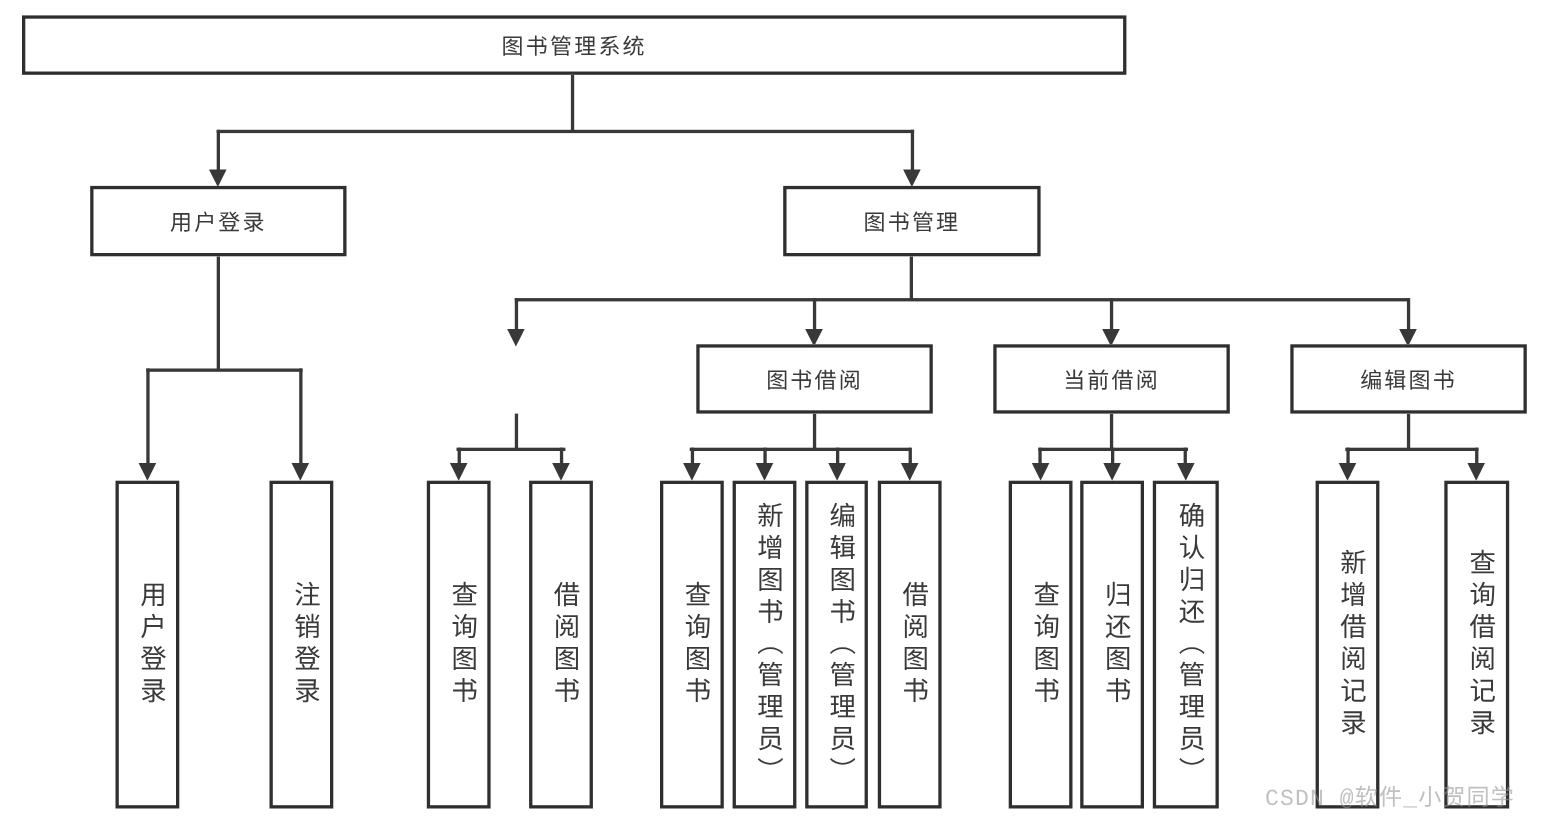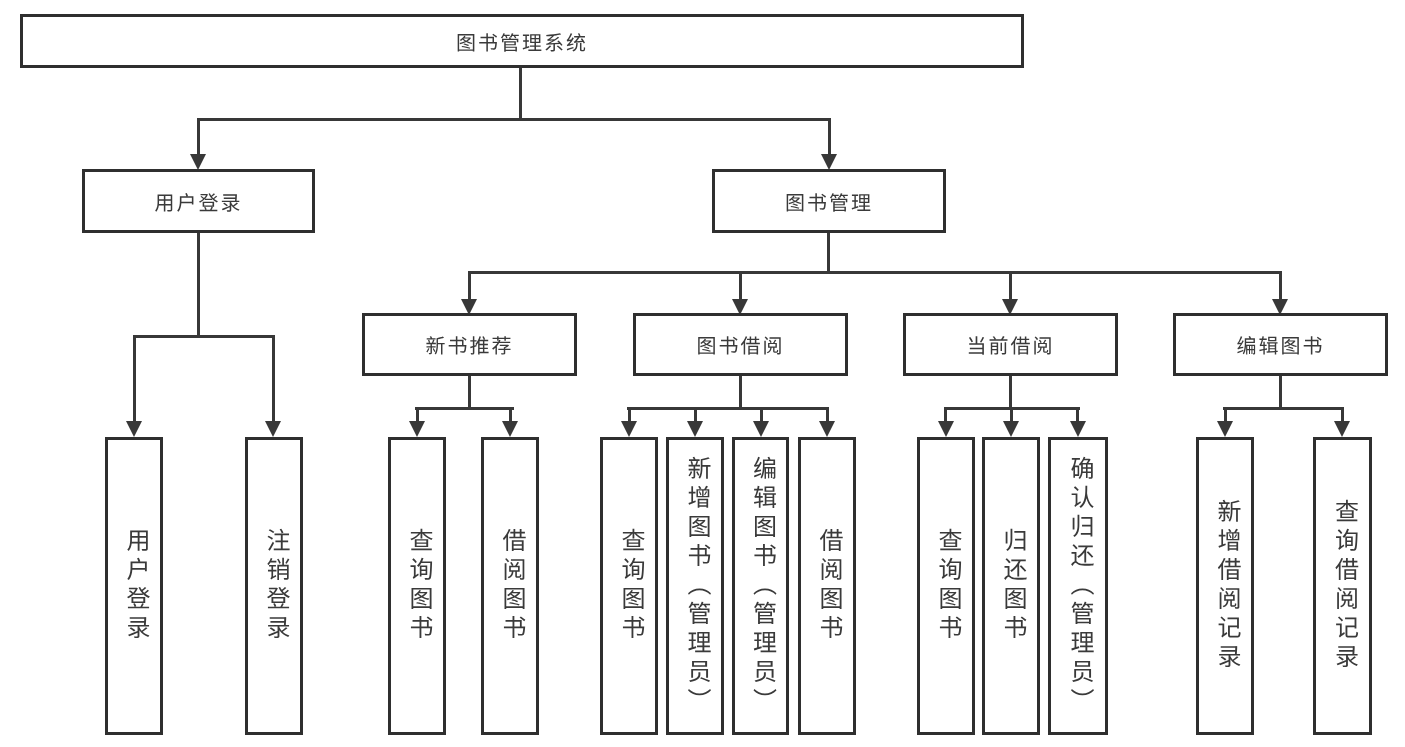--- a/index.html
+++ b/index.html
@@ -89,23 +89,20 @@
   <div class="hl" style="left:468px;top:271px;width:813px;"></div>
   <div class="vl" style="left:468px;top:271px;height:30px;"></div>
   <div class="arrow" style="left:461px;top:299px;"></div>
   <div class="vl" style="left:739px;top:271px;height:30px;"></div>
   <div class="arrow" style="left:732px;top:299px;"></div>
   <div class="vl" style="left:1009px;top:271px;height:30px;"></div>
   <div class="arrow" style="left:1002px;top:299px;"></div>
   <div class="vl" style="left:1279px;top:271px;height:30px;"></div>
   <div class="arrow" style="left:1272px;top:299px;"></div>
 
-  <div class="box" style="left:362px;top:313px;width:215px;height:63px;">
-    <span>新书推荐</span>
-  </div>
   <div class="box" style="left:903px;top:313px;width:215px;height:63px;">
     <span>当前借阅</span>
   </div>
   <div class="box" style="left:633px;top:313px;width:215px;height:63px;">
     <span>图书借阅</span>
   </div>
   <div class="box" style="left:1173px;top:313px;width:215px;height:63px;">
     <span>编辑图书</span>
   </div>
 
@@ -180,14 +177,15 @@
     <span class="vtext">确认归还（管理员）</span>
   </div>
 
   <div class="box" style="left:1196px;top:437px;width:58px;height:298px;">
     <span class="vtext">新增借阅记录</span>
   </div>
   <div class="box" style="left:1313px;top:437px;width:59px;height:298px;">
     <span class="vtext">查询借阅记录</span>
   </div>
 
+  <div class="watermark">CSDN @软件_小贺同学</div>
 
 </div>
 
 </body></html>

